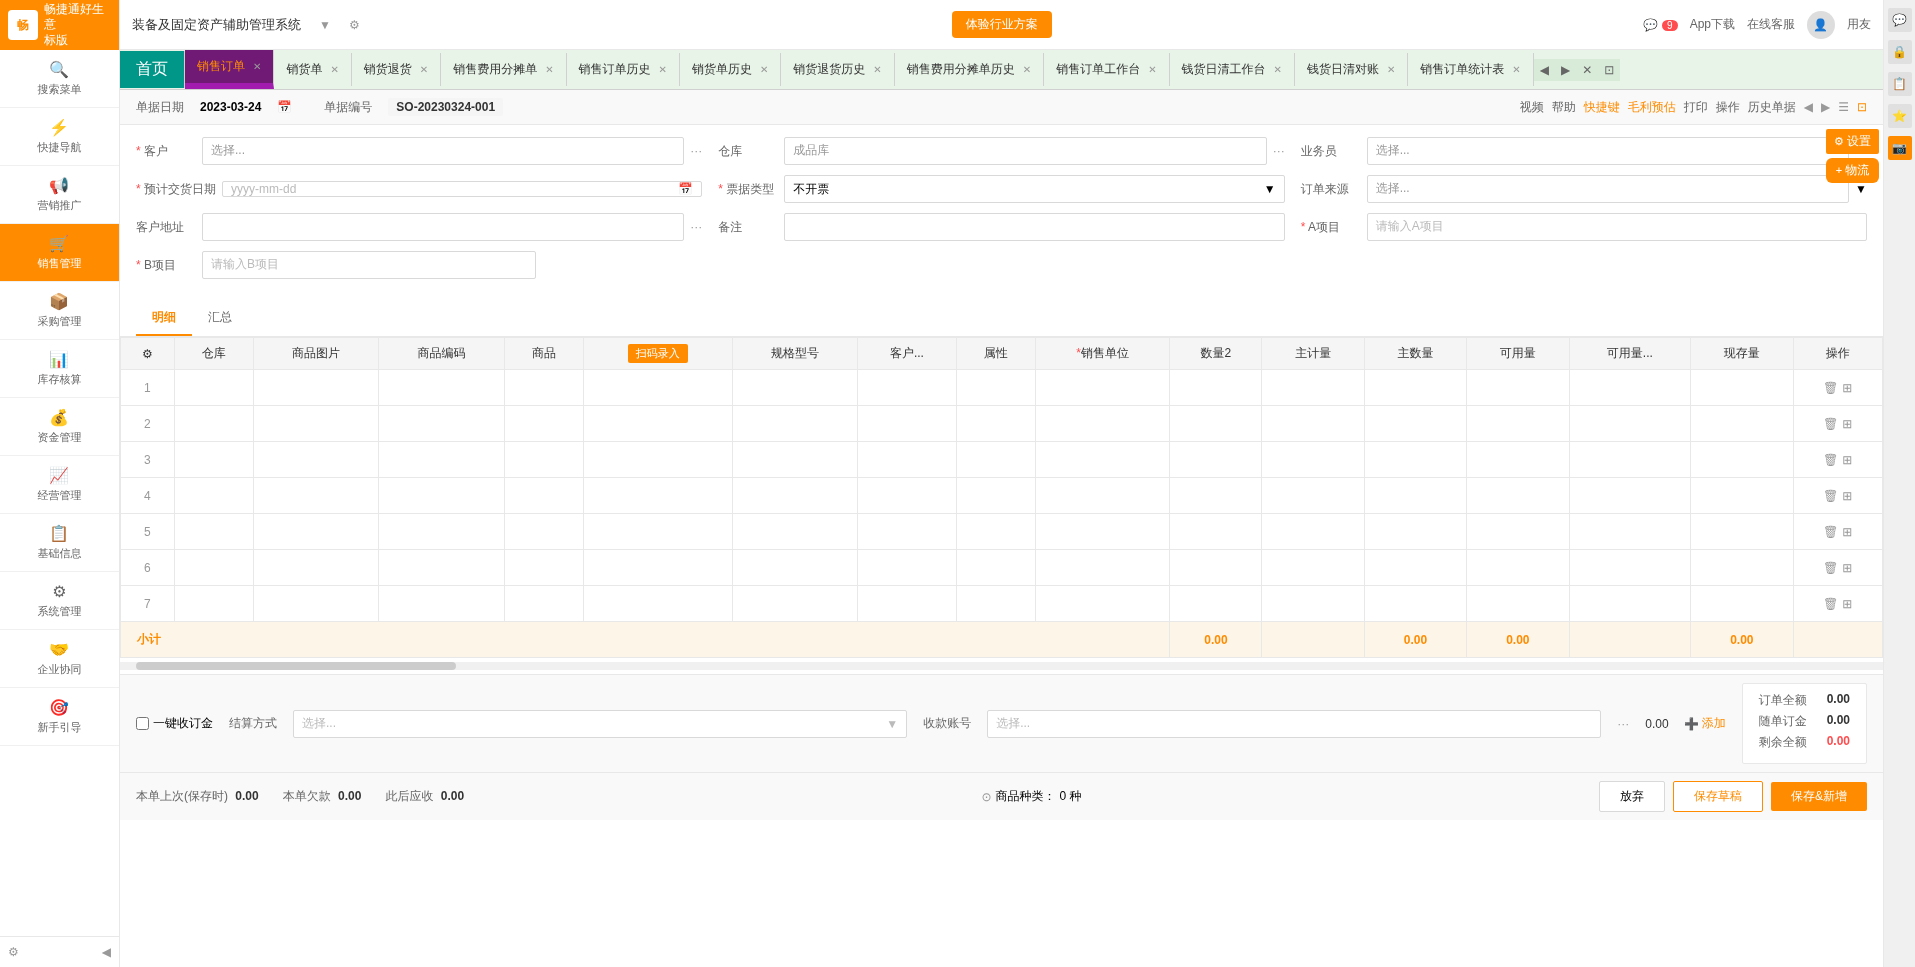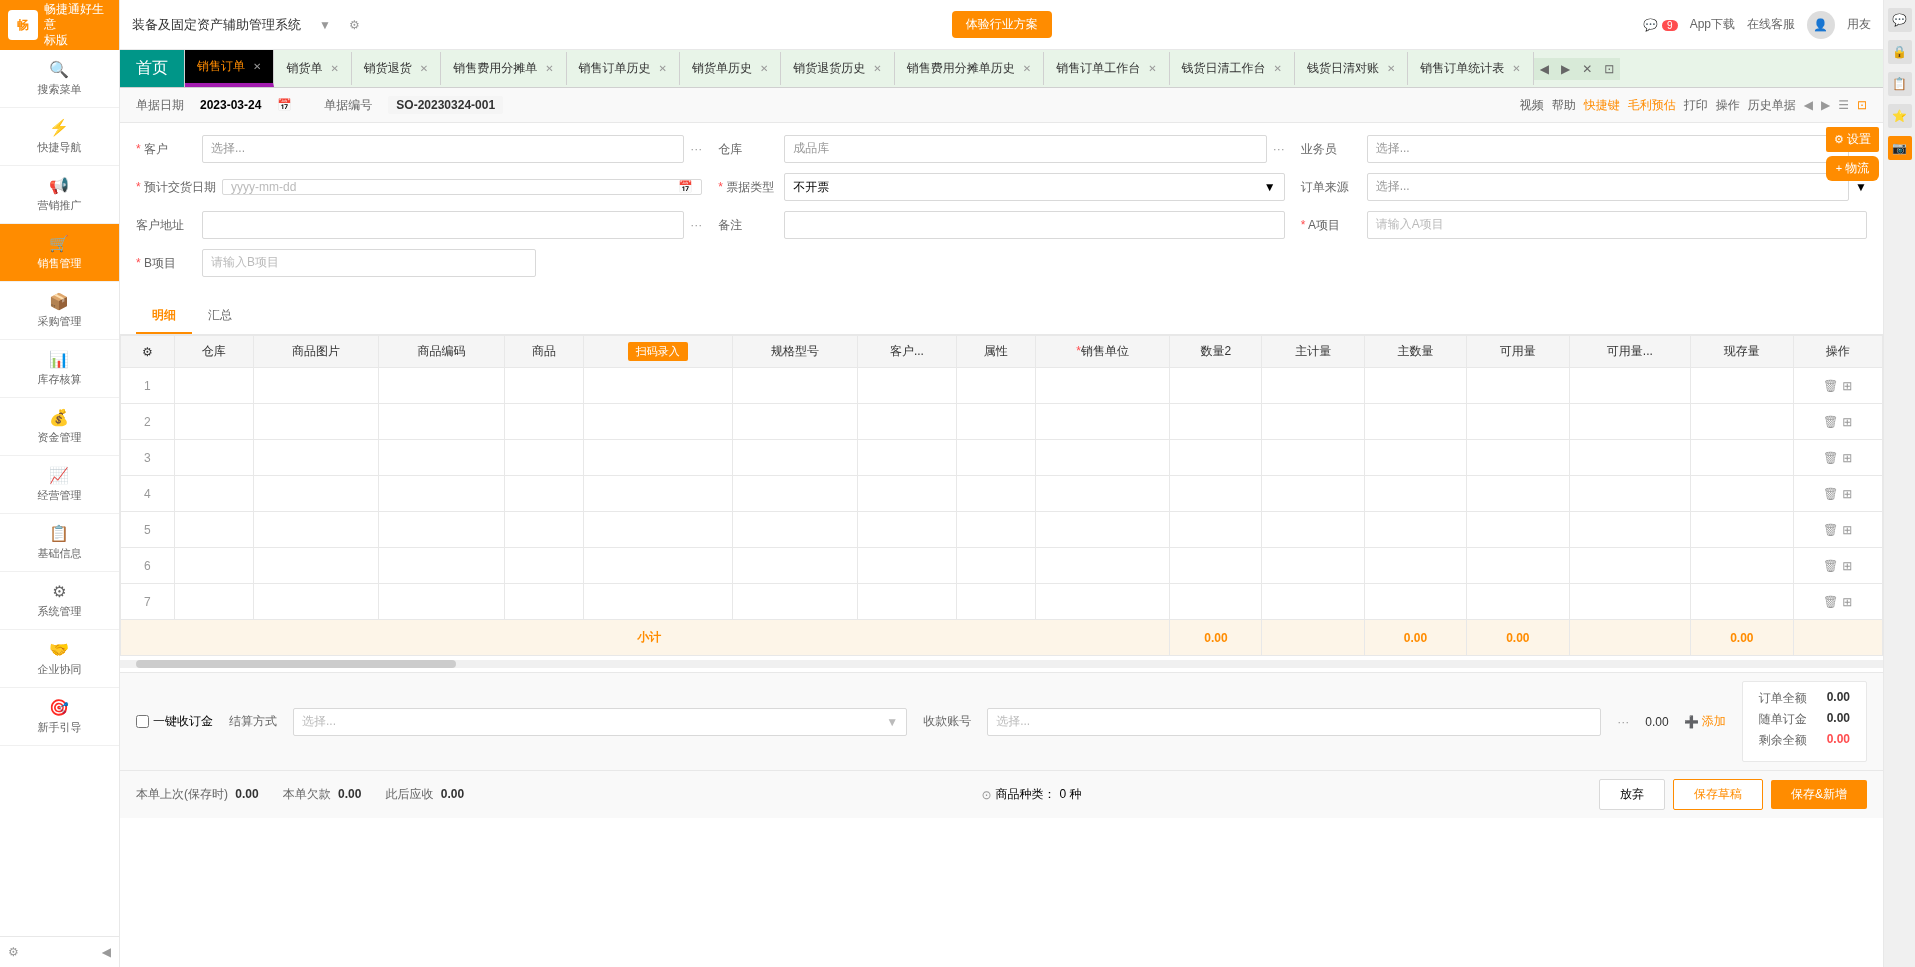--- a/index.html
+++ b/index.html
@@ -25,21 +25,21 @@
     .topbar-left { display: flex; align-items: center; gap: 18px; }
     .app-title { font-size: 13px; color: #333; }
     .topbar-btn { background: #ff8c00; color: #fff; border: none; padding: 5px 14px; border-radius: 4px; cursor: pointer; font-size: 12px; }
     .topbar-right { display: flex; align-items: center; gap: 12px; color: #666; font-size: 12px; }
     .topbar-right .badge { background: #ff4d4f; color: #fff; border-radius: 10px; padding: 0 5px; font-size: 10px; }
     .avatar { width: 28px; height: 28px; background: #ddd; border-radius: 50%; display: flex; align-items: center; justify-content: center; }
 
     
     .tabbar { background: #e8f4e8; display: flex; align-items: center; overflow: hidden; border-bottom: 1px solid #d0d0d0; min-height: 36px; }
     .tab { padding: 8px 12px; cursor: pointer; color: #333; white-space: nowrap; display: flex; align-items: center; gap: 4px; border-right: 1px solid #d0d0d0; font-size: 12px; }
-    .tab.active { background: #000000; border-bottom: 4px solid #a21caf; color: #ff8c00; }
+    .tab.active { background: #701a75; border-bottom: 6px solid #a21caf; color: #ff8c00; }
     .tab .close-x { font-size: 10px; color: #999; margin-left: 4px; }
     .tab-nav-btn { padding: 4px 6px; cursor: pointer; background: #d8ead8; border: none; color: #666; }
     .tab-home { background: #009688; color: #fff; padding: 8px 16px; font-size: 16px; }
 
     
     .content { flex: 1; overflow: auto; background: #fff; }
 
     
     .form-header { padding: 8px 16px; background: #f9f9f9; border-bottom: 1px solid #e8e8e8; display: flex; align-items: center; gap: 16px; }
     .form-header-actions { margin-left: auto; display: flex; gap: 8px; align-items: center; color: #666; }
@@ -475,21 +475,21 @@
               <td></td>
               <td></td>
               <td></td>
               <td></td>
               <td></td>
               <td><span style="cursor:pointer;color:#999;margin-right:4px;">🗑</span><span style="cursor:pointer;color:#999;">⊞</span></td>
             </tr>
           </tbody>
         <tfoot>
           <tr class="summary-row">
-            <td colspan="10" style="text-align:center;padding-left:16px;color:#ff8c00;font-weight:bold;">小计</td>
+            <td colspan="10" style="text-align:left;padding-left:16px;color:#ff8c00;font-weight:bold;">小计</td>
             <td class="summary-value">0.00</td>
             <td></td>
             <td class="summary-value">0.00</td>
             <td class="summary-value">0.00</td>
             <td></td>
             <td class="summary-value">0.00</td>
             <td></td>
           </tr>
         </tfoot>
       </table>

